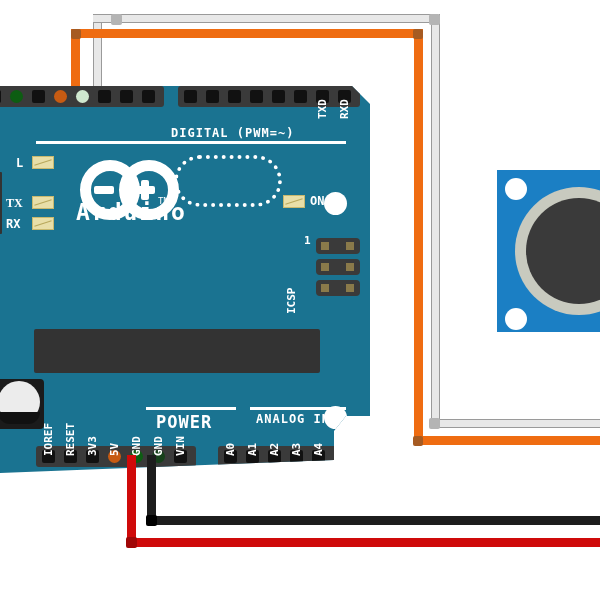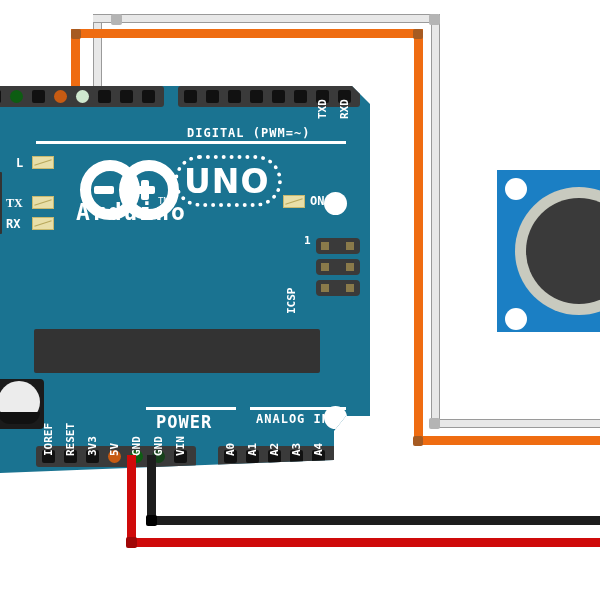--- a/index.html
+++ b/index.html
@@ -92,21 +92,21 @@
   <div class="cap" style="left:71px;top:29px;width:10px;height:10px;background:#a65b22;"></div>
   <div class="cap" style="left:413px;top:29px;width:10px;height:10px;background:#a65b22;"></div>
   <div class="cap" style="left:413px;top:436px;width:10px;height:10px;background:#a65b22;"></div>
 
   <div id="board">
 
     <div class="silk-line" style="left:50px;top:55px;width:310px;"></div>
     <div class="silk-line" style="left:160px;top:321px;width:90px;"></div>
     <div class="silk-line" style="left:264px;top:321px;width:96px;"></div>
 
-    <div class="silk" style="left:184px;top:40px;font-size:12px;padding-left:17px;">DIGITAL (PWM=~)</div>
+    <div class="silk" style="left:168px;top:40px;font-size:12px;padding-left:17px;">DIGITAL (PWM=~)</div>
 
     <div class="silk" style="left:170px;top:326px;font-size:17px;">POWER</div>
 
     <div class="silk" style="left:270px;top:326px;font-size:12px;">ANALOG IN</div>
 
     <div class="usb" style="left:-2px;top:86px;width:18px;height:62px;"></div>
 
     <div class="jack" style="left:8px;top:293px;width:50px;height:50px;"></div>
     <div class="jack-in" style="left:12px;top:295px;width:42px;height:42px;"></div>
     <div class="abs" style="left:12px;top:326px;width:42px;height:12px;background:#111;border-radius:0 0 21px 21px;"></div>
@@ -130,21 +130,20 @@
 
     <div class="inf" style="left:94px;top:74px;"></div>
     <div class="inf" style="left:133px;top:74px;"></div>
     <div class="infbar" style="left:108px;top:100px;width:20px;height:8px;"></div>
     <div class="infbar" style="left:149px;top:100px;width:20px;height:8px;"></div>
     <div class="infbar" style="left:155px;top:94px;width:8px;height:20px;"></div>
     <div class="ardu-word" style="left:90px;top:113px;">Arduino</div>
     <div class="tm" style="left:172px;top:110px;">TM</div>
 
     <div class="uno-oval" style="left:188px;top:69px;"></div>
-    <div class="uno-word" style="left:198px;top:76px;">UNO</div>
 
     <div class="silk" style="left:318px;top:148px;font-size:11px;">1</div>
     <div class="vlabel" style="left:312px;top:215px;">ICSP</div>
     <div class="icsp-row" style="left:330px;top:152px;">
       <div class="icsp-pin" style="left:5px;top:4px;"></div>
       <div class="icsp-pin" style="left:30px;top:4px;"></div>
     </div>
     <div class="icsp-row" style="left:330px;top:173px;">
       <div class="icsp-pin" style="left:5px;top:4px;"></div>
       <div class="icsp-pin" style="left:30px;top:4px;"></div>

